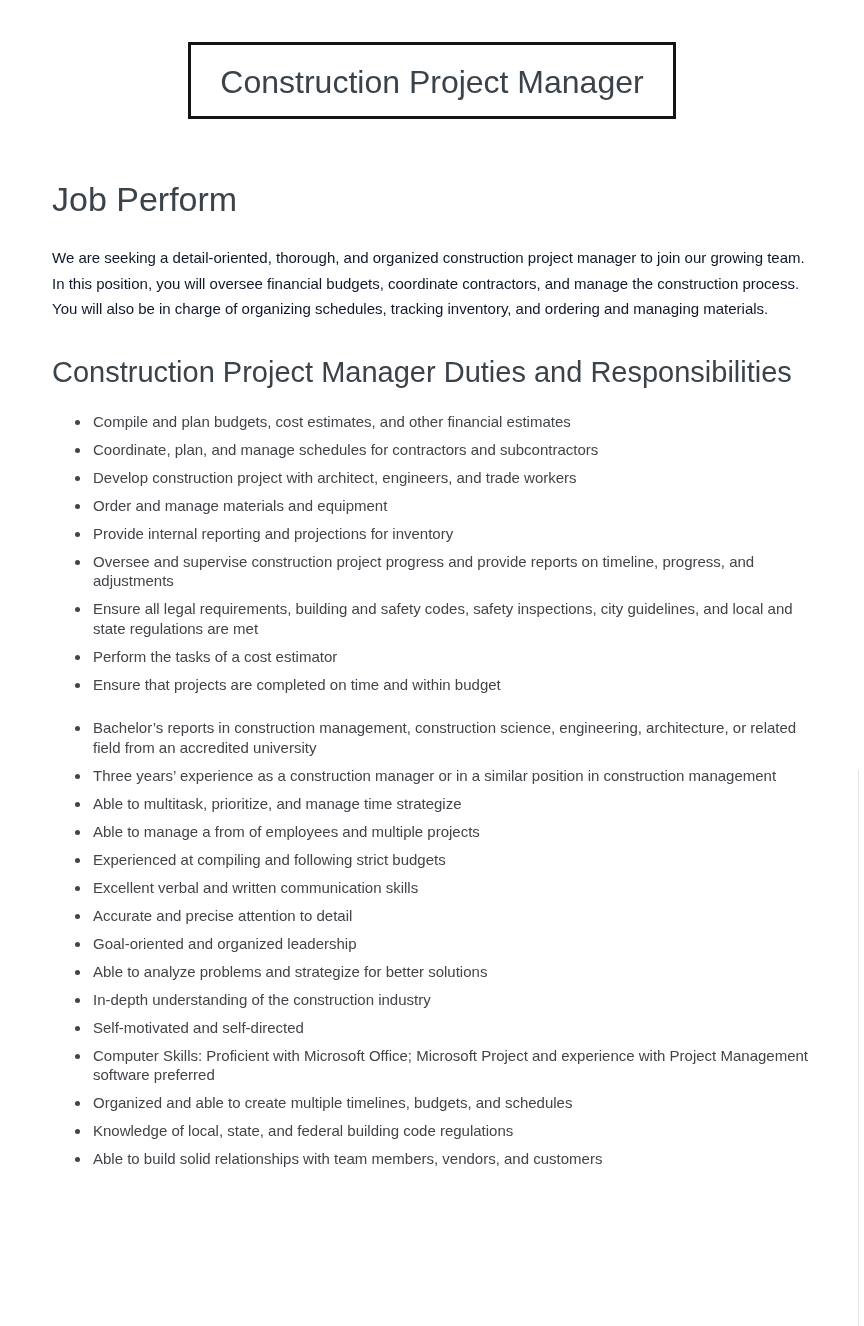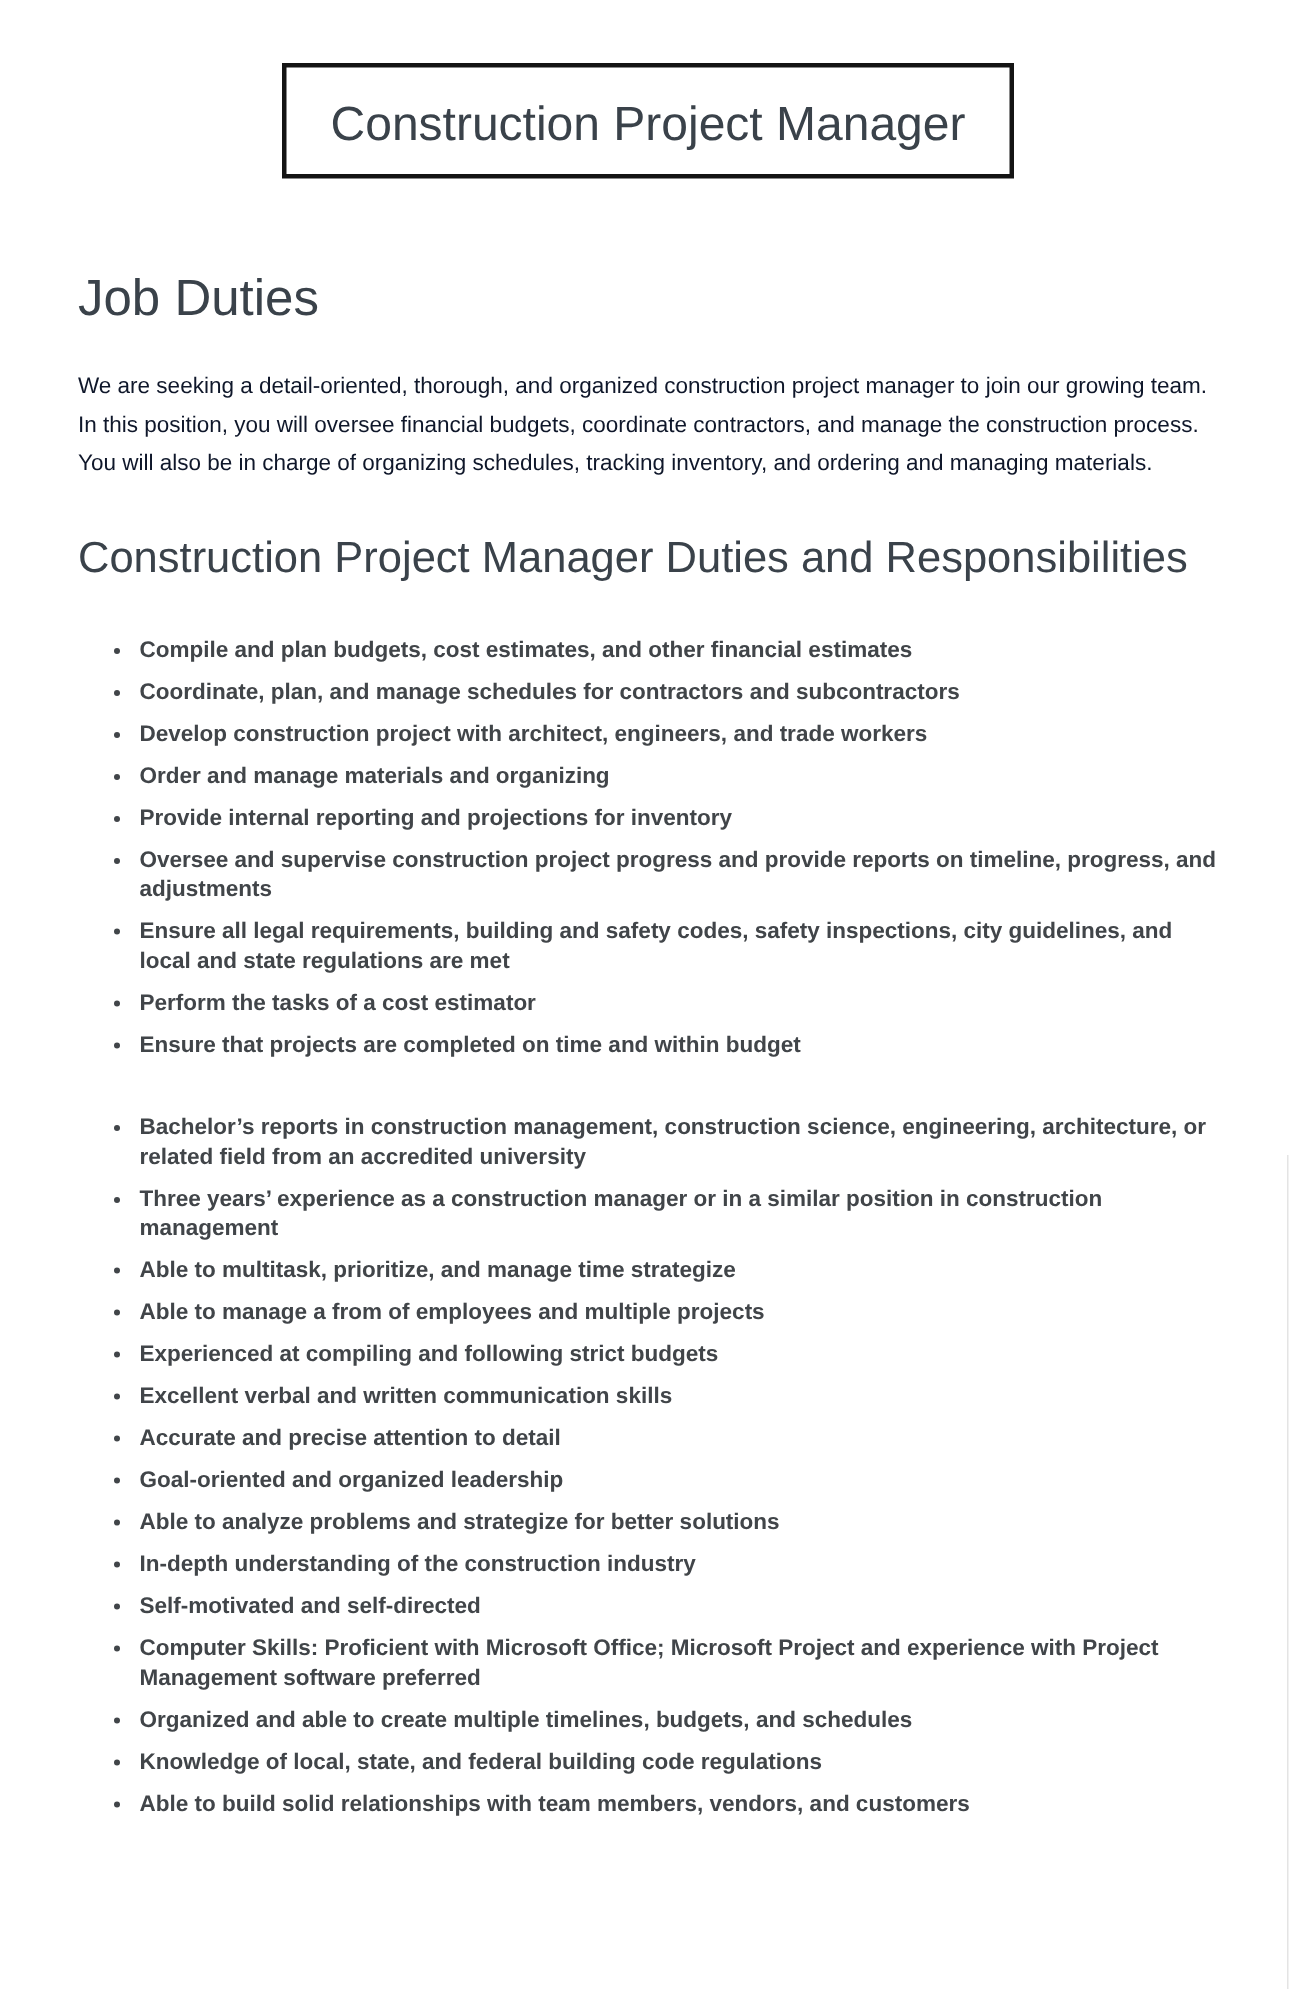--- a/index.html
+++ b/index.html
@@ -47,24 +47,23 @@
     color: #0f172a;
   }
   .h2 {
     margin: 34px 0 0 0;
     font-size: 29px;
     line-height: 32px;
     font-weight: 400;
     color: #3a424a;
   }
   ul.bullets {
-    margin: 36px 0 0 0;
+    margin: 24px 0 0 0;
     padding: 0 0 0 39px;
     list-style: disc outside;
-    font-weight: bold;
   }
   ul.bullets li {
     font-size: 15px;
     line-height: 19.5px;
     margin: 0 0 8.5px 0;
     padding-left: 2px;
     max-width: 722px;
     color: #414549;
   }
   .edge-line {
@@ -78,32 +77,32 @@
 </style>
 </head>
 <body>
 
 <div class="page">
 
   <div class="title-box">
     <div class="title-line">Construction Project Manager</div>
   </div>
 
-  <div class="h1">Job Duties</div>
+  <div class="h1">Job Perform</div>
 
   <p class="para">We are seeking a detail-oriented, thorough, and organized construction project manager to join our growing team. In this position, you will oversee financial budgets, coordinate contractors, and manage the construction process. You will also be in charge of organizing schedules, tracking inventory, and ordering and managing materials.</p>
 
   <div class="h2">Construction Project Manager Duties and Responsibilities</div>
 
   <ul class="bullets">
 
   <li>Compile and plan budgets, cost estimates, and other financial estimates</li>
       <li>Coordinate, plan, and manage schedules for contractors and subcontractors</li>
       <li>Develop construction project with architect, engineers, and trade workers</li>
-      <li>Order and manage materials and organizing</li>
+      <li>Order and manage materials and equipment</li>
       <li>Provide internal reporting and projections for inventory</li>
       <li>Oversee and supervise construction project progress and provide reports on timeline, progress, and adjustments</li>
       <li>Ensure all legal requirements, building and safety codes, safety inspections, city guidelines, and local and state regulations are met</li>
       <li>Perform the tasks of a cost estimator</li>
       <li>Ensure that projects are completed on time and within budget</li>
     </ul>
 
 
   <ul class="bullets">
 

